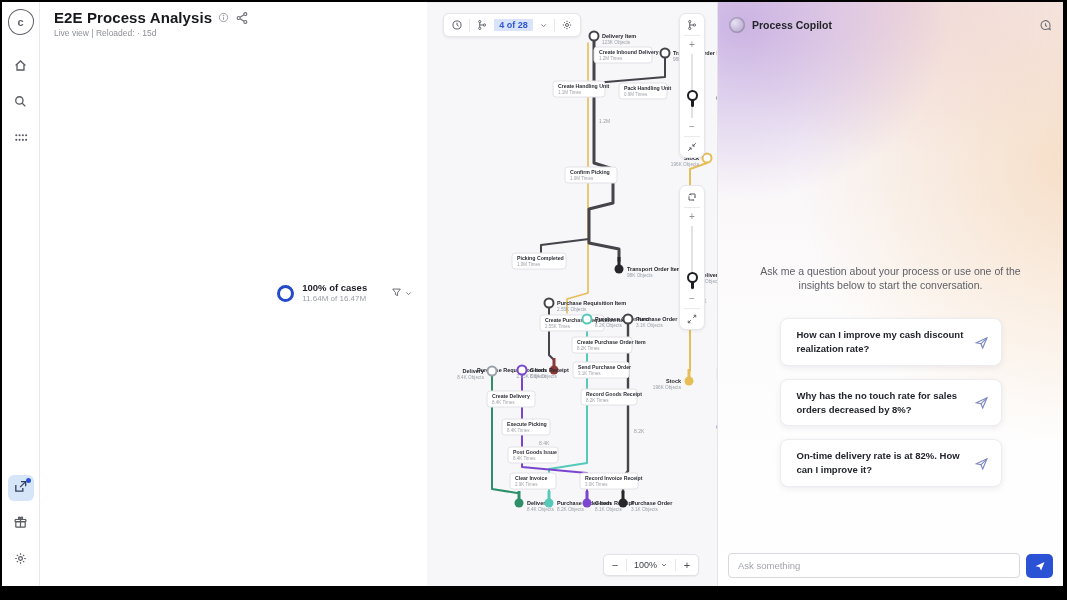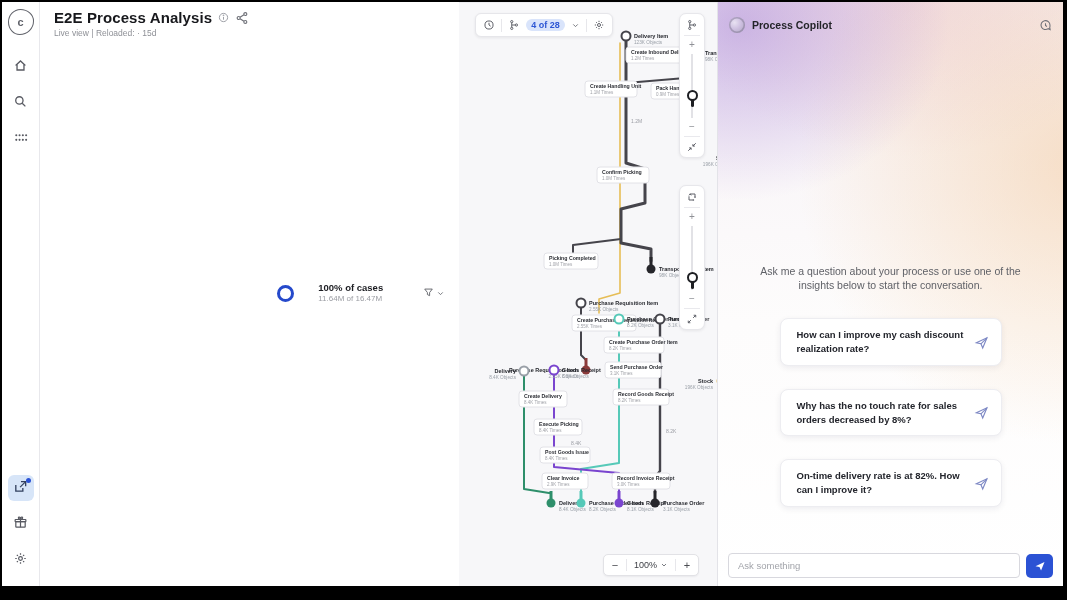--- a/index.html
+++ b/index.html
@@ -30,38 +30,38 @@
   
   .main { width:678px; flex:0 0 678px; display:flex; background:#fff; border-right:1px solid #e3e3e8;}
   .main-header{ padding:7px 14px 0; }
   .title-row{ display:flex; align-items:center; gap:6px;}
   .title-row h1{ font-size:15px; font-weight:800; color:#17181c; letter-spacing:.1px;}
   .info-ic{ color:#9a9ca3; display:flex;}
   .info-ic svg{width:11px;height:11px;}
   .share-ic{ margin-left:auto; color:#6f7178; display:flex; cursor:pointer;}
   .share-ic svg{ width:14px; height:14px;}
   .subtitle{ font-size:8.5px; color:#8e9096; margin-top:2px;}
-  .filter-row{ display:flex; align-items:center; gap:24px; padding:6px 14px 8px;}
+  .filter-row{ display:flex; align-items:center; gap:8px; padding:6px 14px 8px;}
   .donut{ width:17px; height:17px; border:3.6px solid #2549cb; border-radius:50%;}
   .cases{ display:flex; flex-direction:column; line-height:1.25;}
   .cases b{ font-size:9.5px; color:#1c1d22;}
   .cases span{ font-size:8px; color:#9b9da3;}
   .filter-btn{ margin-left:16px; display:flex; align-items:center; gap:2px; color:#5a5c63; cursor:pointer;}
   .filter-btn svg{ width:11px; height:11px;}
   .canvas{ flex:1; position:relative; background:#f7f7f9; border-top:1px solid #ececf0; overflow:hidden;}
   #map-svg{ position:absolute; inset:0; width:100%; height:100%;}
   #map-svg text{ font-family:"Liberation Sans","DejaVu Sans",sans-serif;}
   
   .map-toolbar{ position:absolute; left:16px; top:10px; height:24px; background:#fff;
     border:1px solid #e6e6ea; border-radius:6px; box-shadow:0 1px 3px rgba(20,20,40,.08);
     display:flex; align-items:center; gap:6px; padding:0 7px; z-index:5;}
   .map-toolbar .tb-ic{ color:#5c5e66; display:flex; cursor:pointer;}
   .map-toolbar .tb-ic svg{ width:12px; height:12px;}
   .tb-div{ width:1px; height:13px; background:#e7e7eb;}
-  .variant-chip{ background:#d9e4fb; color:#2c56d4; border-radius:6px; padding:1px 5px;
+  .variant-chip{ background:#d9e4fb; color:#2c56d4; border-radius:1px; padding:1px 5px;
     font-size:9px; font-weight:700; cursor:pointer;}
   .chev{ color:#6b6d74; display:flex; cursor:pointer;}
   .chev svg{ width:9px; height:9px;}
   
   .slider-group{ position:absolute; right:12px; width:26px; background:#fff;
     border:1px solid #e7e7eb; border-radius:7px; box-shadow:0 1px 3px rgba(20,20,40,.08);
     display:flex; flex-direction:column; align-items:center; padding:5px 0 4px; z-index:5;}
   .sg-ic{ color:#5c5e66; display:flex; cursor:pointer; }
   .sg-ic svg{ width:12px; height:12px;}
   .sg-div{ width:16px; height:1px; background:#e9e9ed; margin:4px 0;}
@@ -91,21 +91,21 @@
     gap:7px; padding:0 11px; z-index:3;}
   .cp-logo{ width:16px; height:16px; border-radius:50%;
     background:radial-gradient(circle at 35% 35%, #e8e2f2 0%, #cdbfe0 45%, #a9a2b8 100%);
     box-shadow:inset 0 0 0 1.5px rgba(120,110,140,.45);}
   .cp-title{ font-size:10.5px; font-weight:700; color:#232429;}
   .cp-hist{ margin-left:auto; color:#6f7178; display:flex; cursor:pointer;}
   .cp-hist svg{ width:13px; height:13px;}
   .cp-content{ position:absolute; inset:0; padding-top:254px; display:flex; flex-direction:column; align-items:center;}
   .welcome-h{ font-size:15px; font-weight:800; color:#16171b; text-align:center;}
   .welcome-p{ font-size:10.5px; color:#5f6167; width:292px; text-align:center; line-height:1.35; margin-top:8px;}
-  .cards{ margin-top:26px; display:flex; flex-direction:column; gap:23px; align-items:center;}
+  .cards{ margin-top:26px; display:flex; flex-direction:column; gap:13px; align-items:center;}
   .card{ width:222px; background:#fff; border:1px solid #ededf1; border-radius:8px;
     box-shadow:0 2px 6px rgba(20,20,50,.07); display:flex; align-items:center; gap:10px;
     padding:9px 12px 9px 16px; cursor:pointer;}
   .card-text{ flex:1; font-size:9.5px; font-weight:700; color:#23252c; line-height:1.45;}
   .card .plane{ color:#7d88c4; display:flex;}
   .card .plane svg{ width:15px; height:15px;}
   .cp-input-row{ position:absolute; left:10px; right:10px; bottom:8px; display:flex; gap:6px; align-items:center; z-index:3;}
   .cp-input{ flex:1; height:25px; border:1px solid #d8d8de; border-radius:4px; background:#fff;
     font-size:9.5px; color:#34363c; padding:0 9px; outline:none;
     font-family:"Liberation Sans","DejaVu Sans",sans-serif;}

